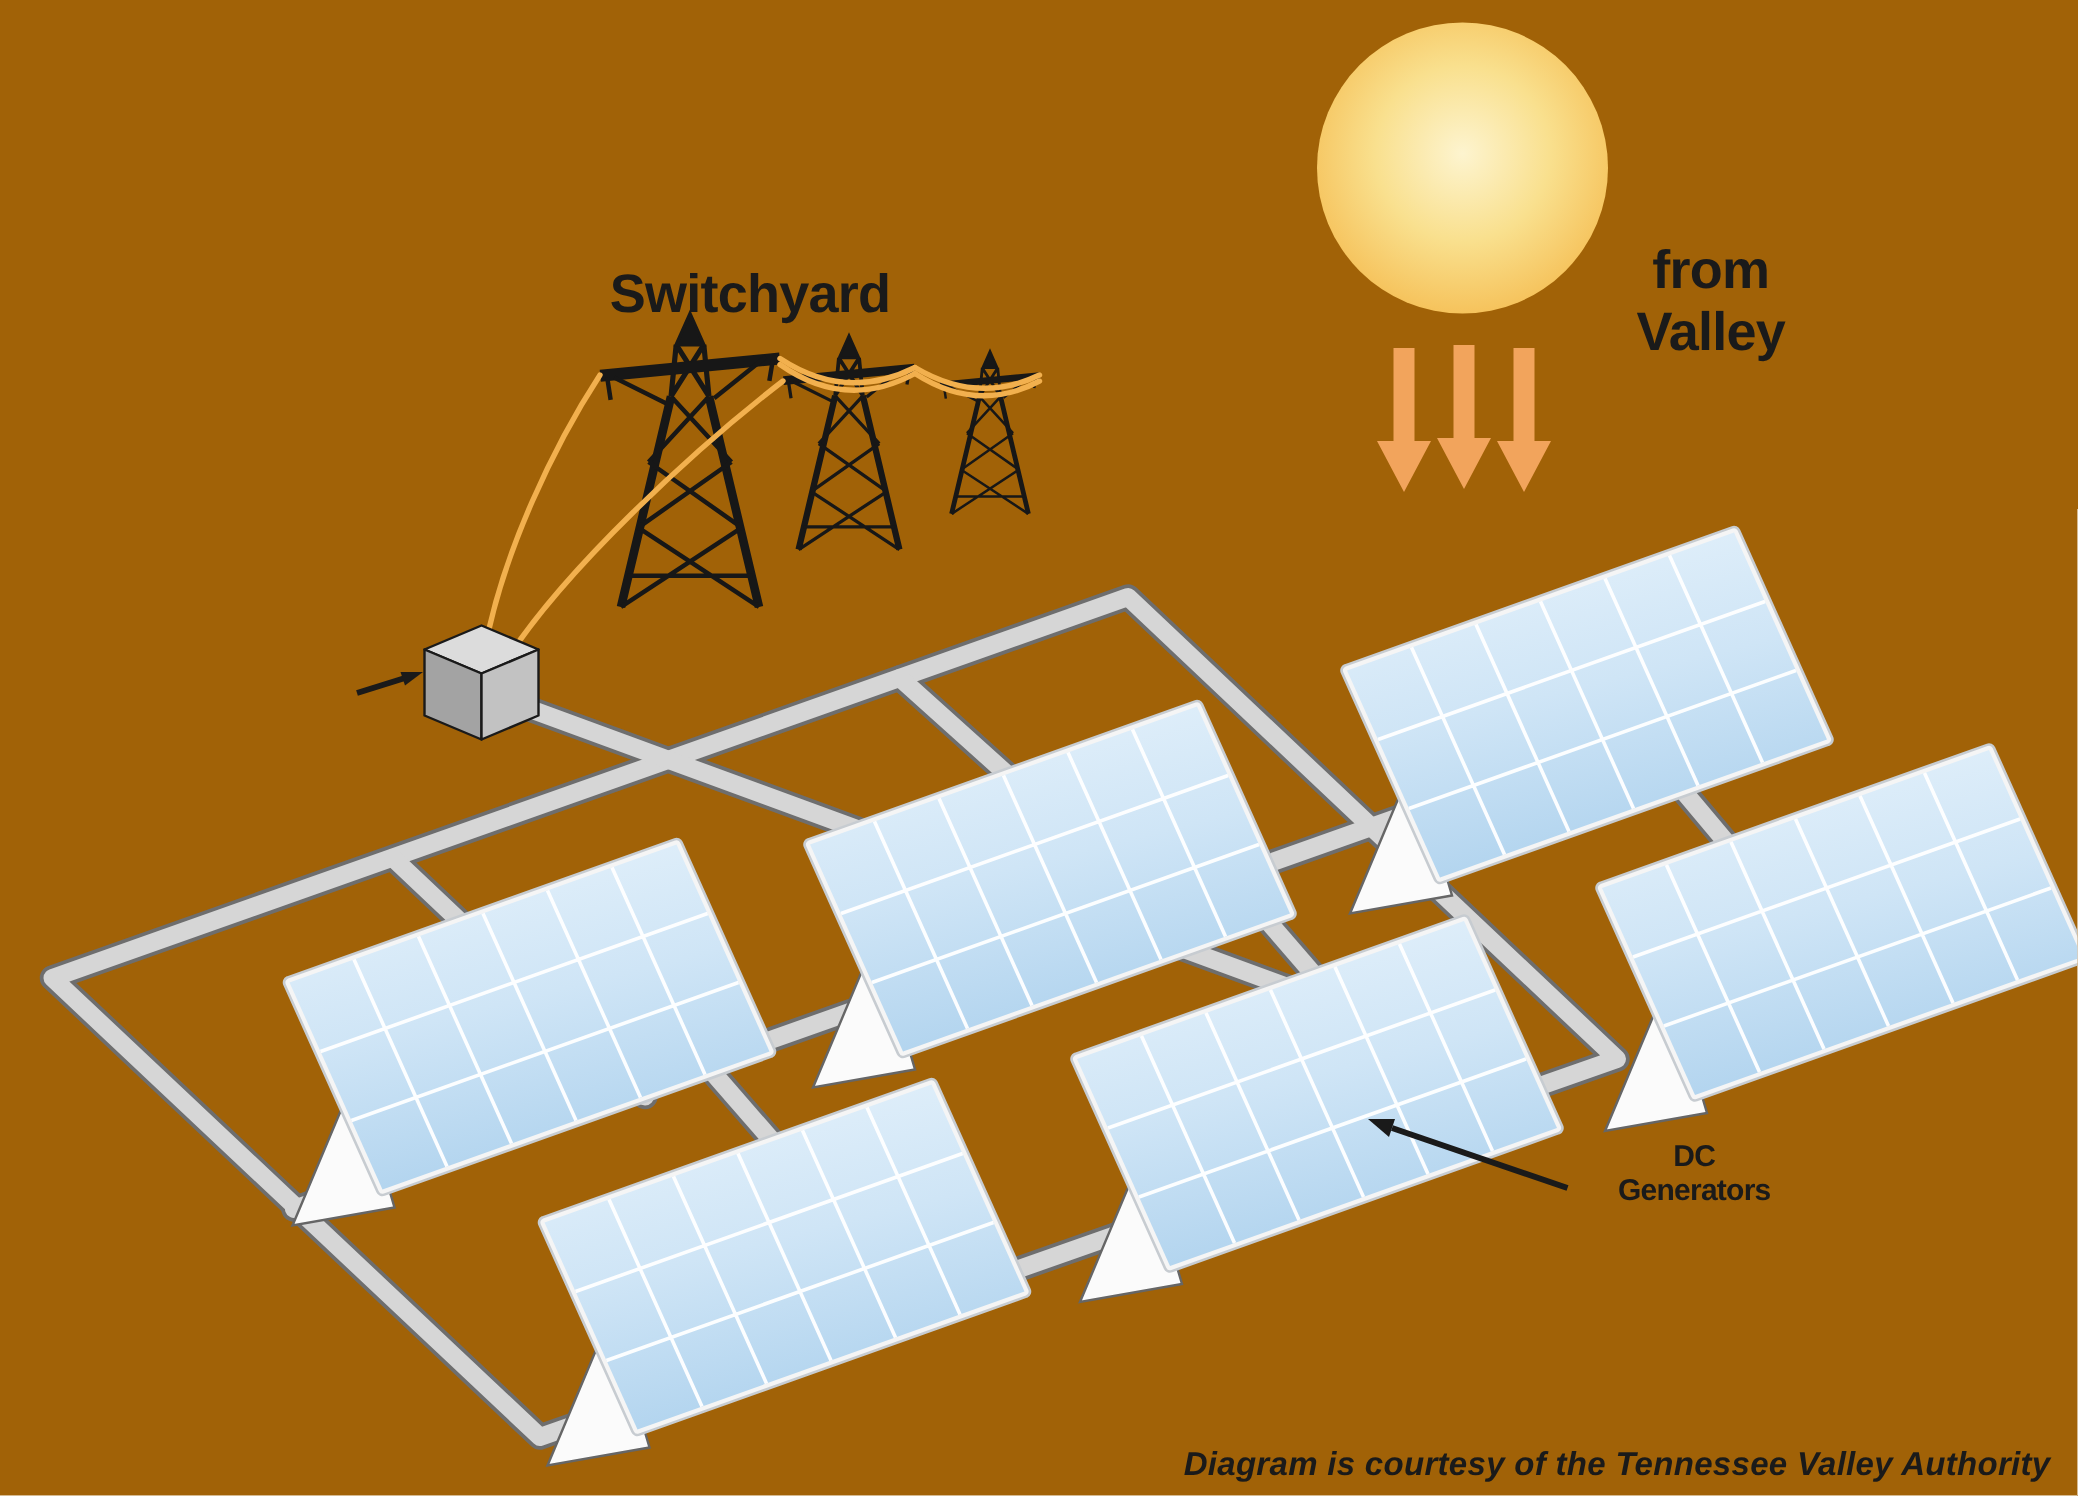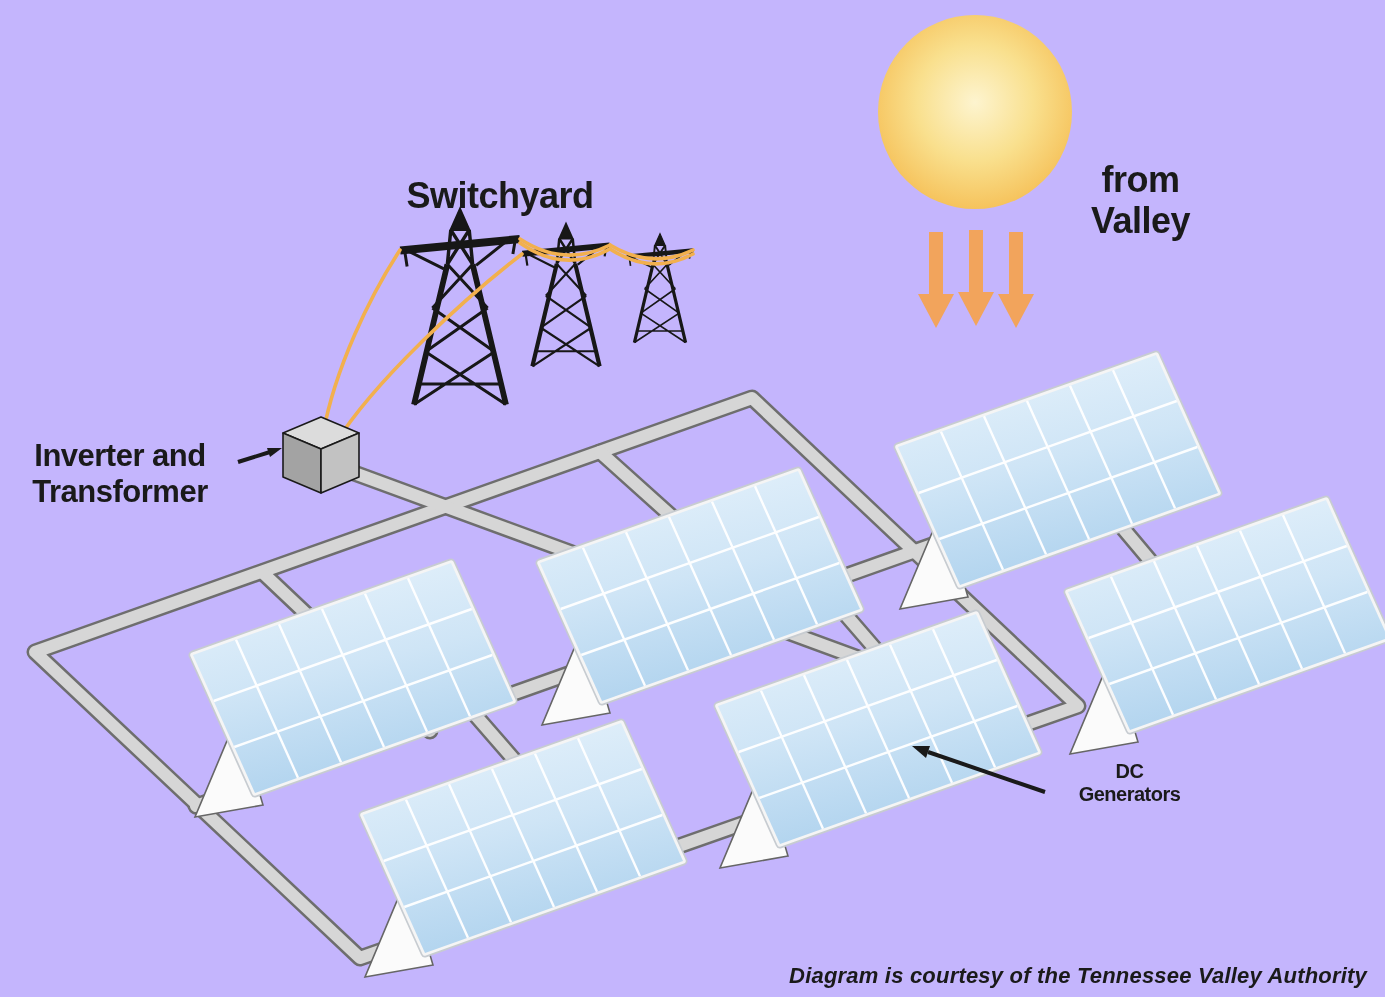--- a/index.html
+++ b/index.html
@@ -1,19 +1,19 @@
 <!DOCTYPE html>
 <html><head>
 <meta charset="utf-8">
 <style>
   html,body{margin:0;padding:0;background:#ffffff;}
   .stage{
     position:relative;
     width:1385px;height:997px;
-    background:#c4b5fd;
+    background:#a16207;
     font-family:"Liberation Sans",sans-serif;
     overflow:hidden;
   }
   .stage svg{position:absolute;left:0;top:0;}
   .label{
     position:absolute;
     color:#1a1a1a;
     font-weight:bold;
     text-align:center;
     letter-spacing:-0.5px;
@@ -146,24 +146,20 @@
 
   <div class="label lbl-switchyard">
     <span class="ln">Switchyard</span>
   </div>
 
   <div class="label lbl-energy">
     <span class="ln">from</span>
     <span class="ln">Valley</span>
   </div>
 
-  <div class="label lbl-inverter">
-    <span class="ln">Inverter and</span>
-    <span class="ln">Transformer</span>
-  </div>
 
   <div class="label lbl-dc">
     <span class="ln">DC</span>
     <span class="ln">Generators</span>
   </div>
 
   <div class="credit">Diagram is courtesy of the Tennessee Valley Authority</div>
 </div>
 
 </body></html>

